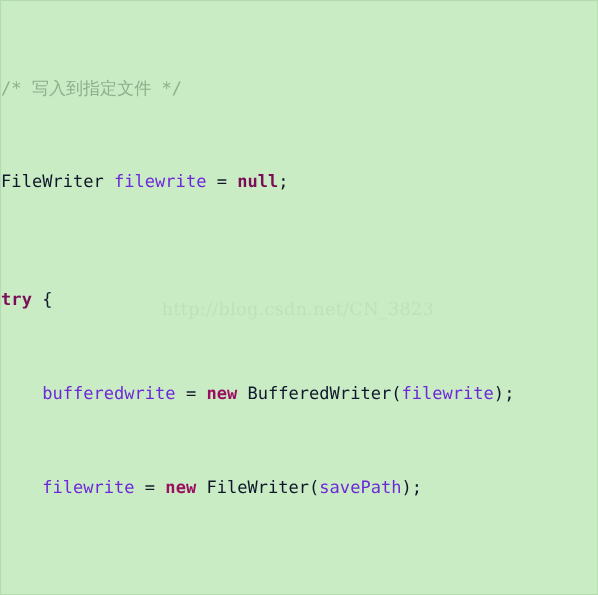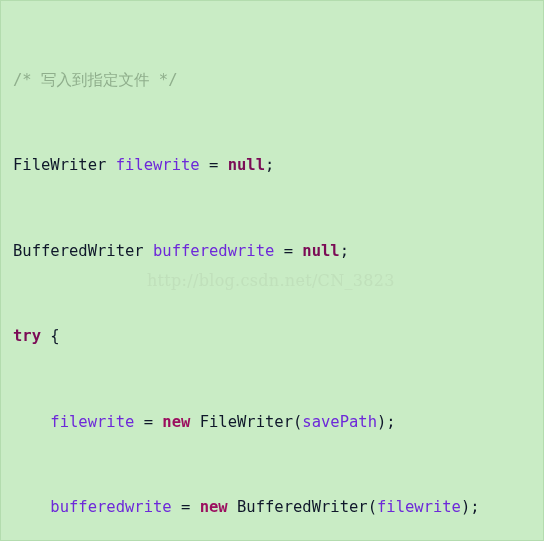--- a/index.html
+++ b/index.html
@@ -22,21 +22,21 @@
   #code-lines {
     position: absolute;
     left: 0;
     top: 5px;
     width: 544px;
     white-space: pre;
     z-index: 2;
   }
   .ln {
     height: 21.35px;
-    padding-left: 12px;
+    padding-left: 0;
     white-space: pre;
   }
   
   .t-plain   { color: #0f172a; }
   .t-kw      { color: #9b0f5f; font-weight: bold; }
   .t-kw2     { color: #7b0c56; font-weight: bold; text-align: right; }
   .t-ident   { color: #6d28d9; }
   .t-comment { color: #8fae8c; }
 
   
@@ -61,27 +61,26 @@
 <div id="code-block">
 
   <div id="watermark">http://blog.csdn.net/CN_3823</div>
 
   <div id="code-lines">
 
     <div class="ln"><span class="t-comment">/* </span><span class="t-comment cjk">写入到指定文件</span><span class="t-comment"> */</span></div>
 
     <div class="ln"><span class="t-plain">FileWriter</span><span class="t-ident"> filewrite</span><span class="t-plain"> = </span><span class="t-kw2">null</span><span class="t-plain">;</span></div>
 
-    <div class="ln"><span class="t-plain">BufferedWriter</span><span class="t-ident"> bufferedwrite</span><span class="t-plain"> = </span><span class="t-kw2">null</span><span class="t-plain">;</span></div>
 
     <div class="ln"><span class="t-kw2">try</span><span class="t-plain"> {</span></div>
 
+    <div class="ln"><span class="t-plain">    </span><span class="t-ident">bufferedwrite</span><span class="t-plain"> = </span><span class="t-kw">new</span><span class="t-plain"> BufferedWriter(</span><span class="t-ident">filewrite</span><span class="t-plain">);</span></div>
+
     <div class="ln"><span class="t-plain">    </span><span class="t-ident">filewrite</span><span class="t-plain"> = </span><span class="t-kw">new</span><span class="t-plain"> FileWriter(</span><span class="t-ident">savePath</span><span class="t-plain">);</span></div>
-
-    <div class="ln"><span class="t-plain">    </span><span class="t-ident">bufferedwrite</span><span class="t-plain"> = </span><span class="t-kw">new</span><span class="t-plain"> BufferedWriter(</span><span class="t-ident">filewrite</span><span class="t-plain">);</span></div>
 
     
 
     
 
     
 
     
 
     

